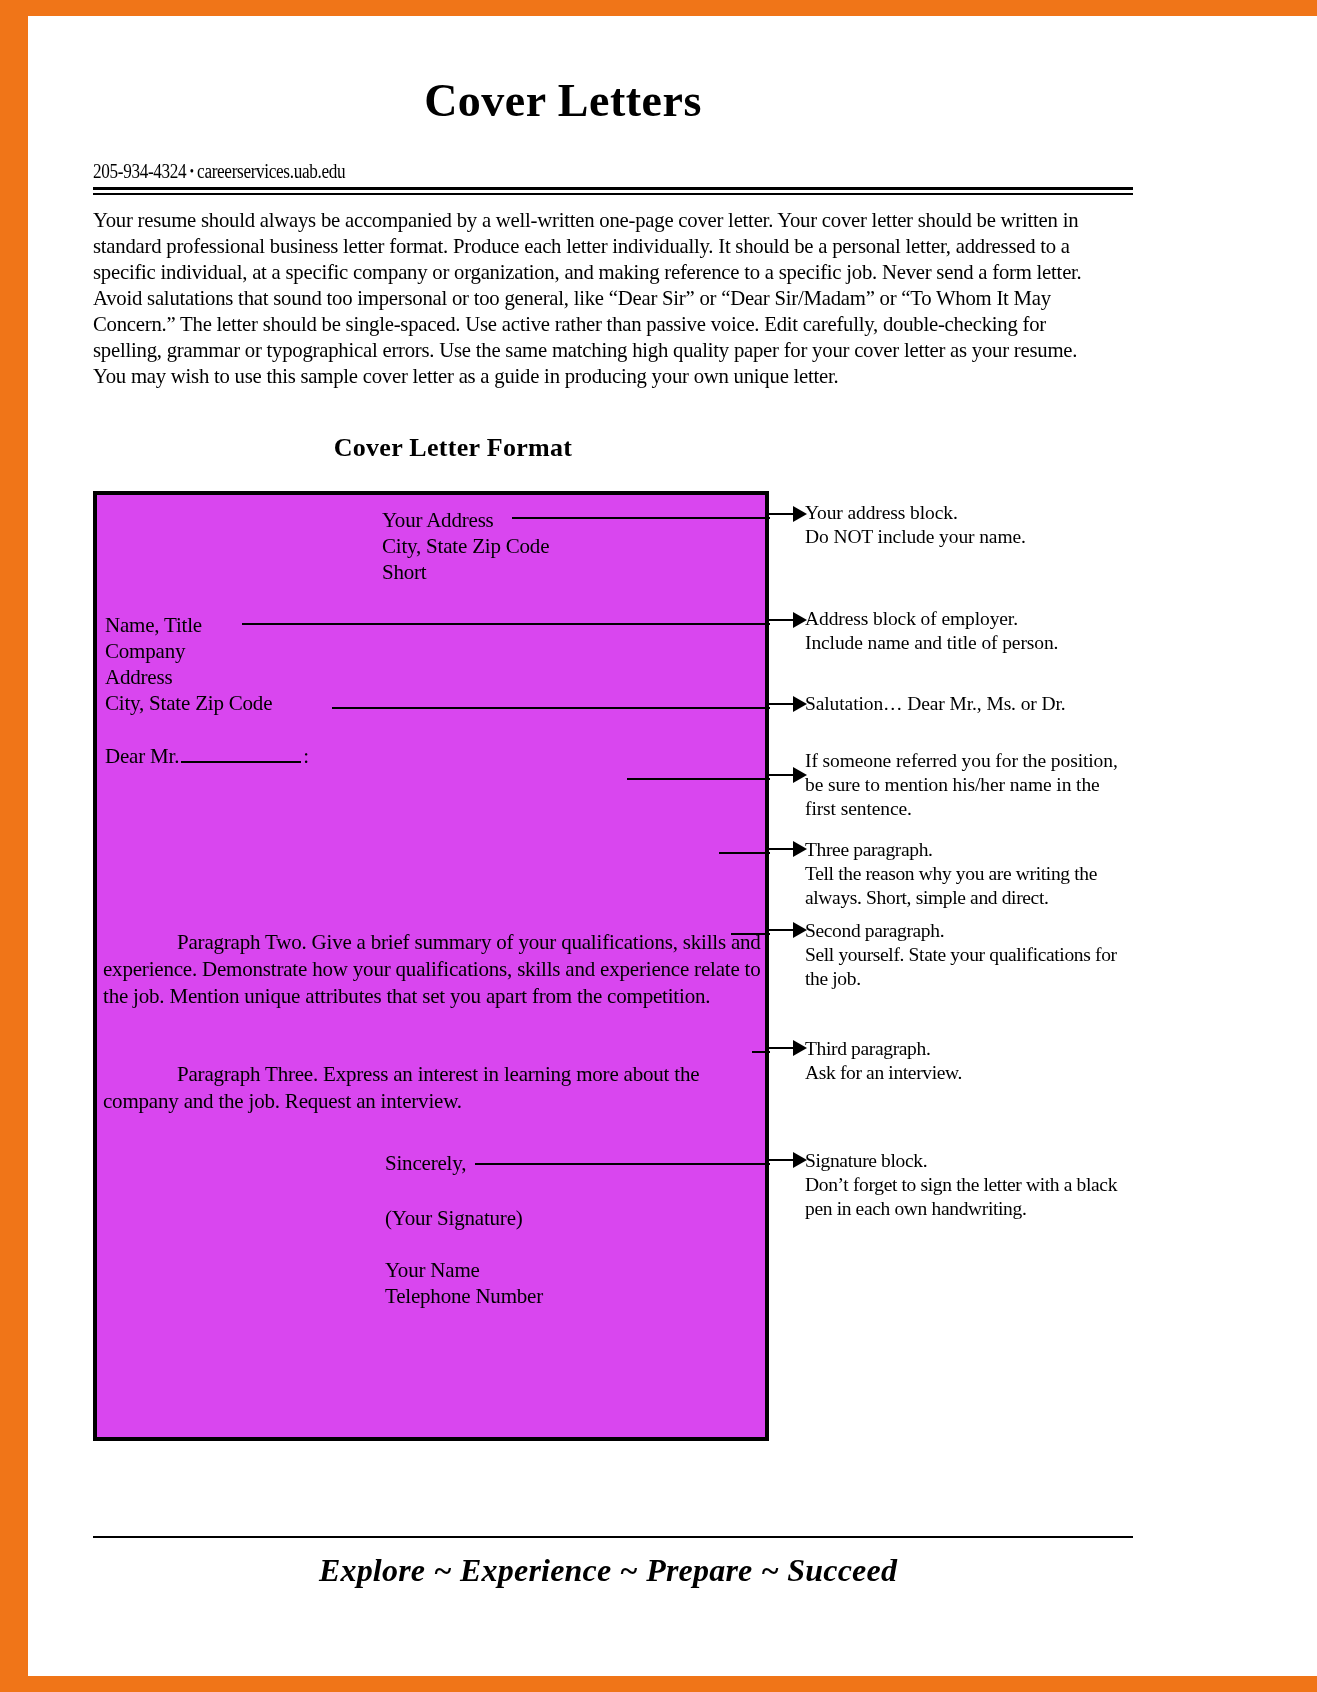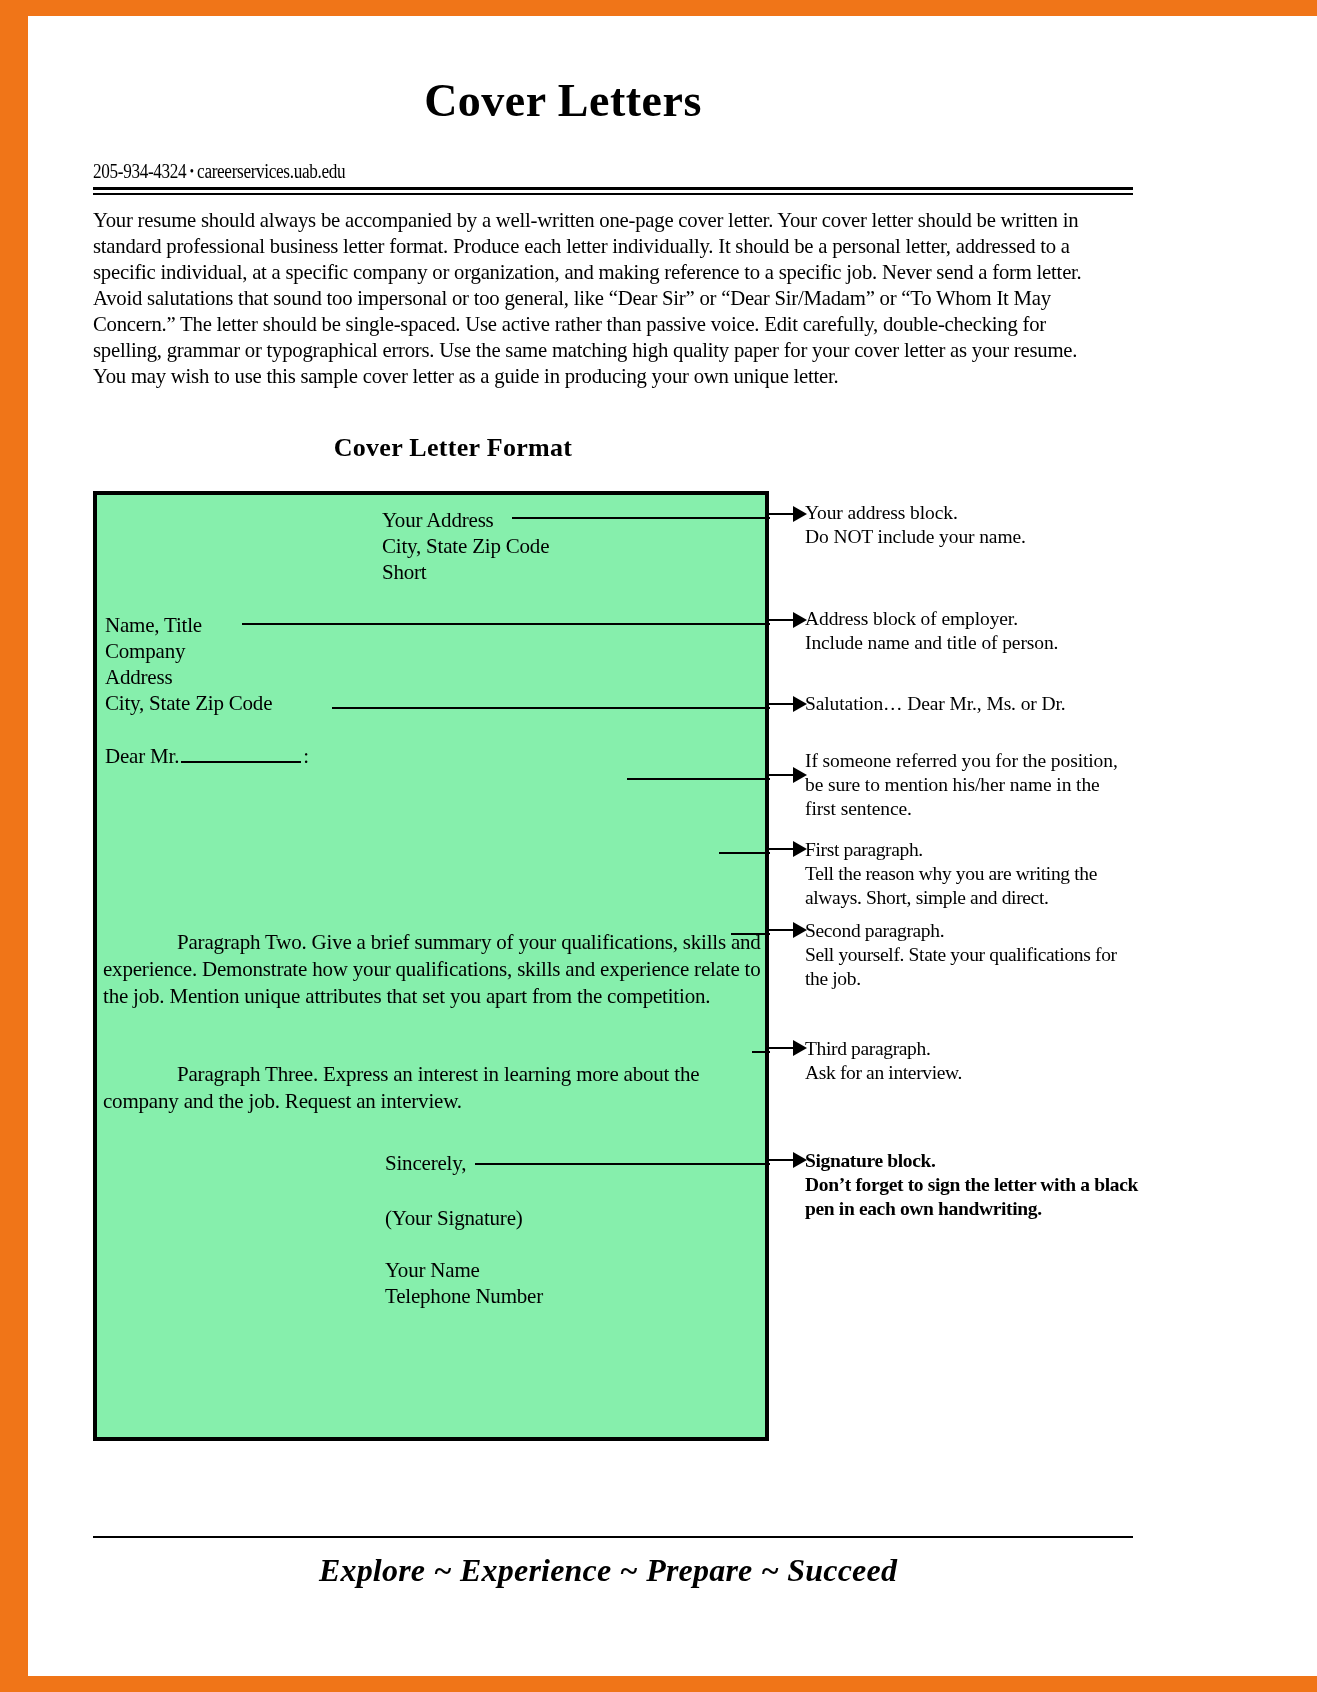--- a/index.html
+++ b/index.html
@@ -105,21 +105,21 @@
   }
 
   .letter-box {
     position: absolute;
     left: 0px;
     top: 0px;
     width: 676px;
     height: 950px;
     border: 4px solid #000;
     box-sizing: border-box;
-    background: #86efac;
+    background: #d946ef;
   }
 
   .letter-inner {
     position: relative;
     width: 100%;
     height: 100%;
     font-family: "Liberation Serif", "DejaVu Serif", serif;
     font-size: 21px;
     line-height: 26px;
   }
@@ -316,37 +316,37 @@
           <div>Salutation… Dear Mr., Ms. or Dr.</div>
         </div>
 
         <div class="annotation ann-times" style="top:258px;">
           <div>If someone referred you for the position,</div>
           <div>be sure to mention his/her name in the</div>
           <div>first sentence.</div>
         </div>
 
         <div class="annotation ann-cond" style="top:347px;">
-          <div>First paragraph.</div>
+          <div>Three paragraph.</div>
           <div>Tell the reason why you are writing the</div>
           <div>always. Short, simple and direct.</div>
         </div>
 
         <div class="annotation ann-cond" style="top:428px;">
           <div>Second paragraph.</div>
           <div>Sell yourself. State your qualifications for</div>
           <div>the job.</div>
         </div>
 
         <div class="annotation ann-cond" style="top:546px;">
           <div>Third paragraph.</div>
           <div>Ask for an interview.</div>
         </div>
 
-        <div class="annotation ann-cond" style="top:658px;font-weight:bold;">
+        <div class="annotation ann-cond" style="top:658px;">
           <div>Signature block.</div>
           <div>Don’t forget to sign the letter with a black</div>
           <div>pen in each own handwriting.</div>
         </div>
 
       </div>
 
       <div class="footer">
         <div class="footer-rule"></div>
         <div class="footer-tag">Explore ~ Experience ~ Prepare ~ Succeed</div>

